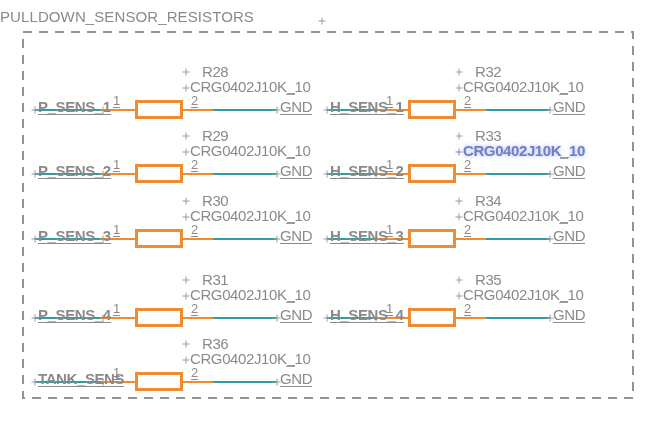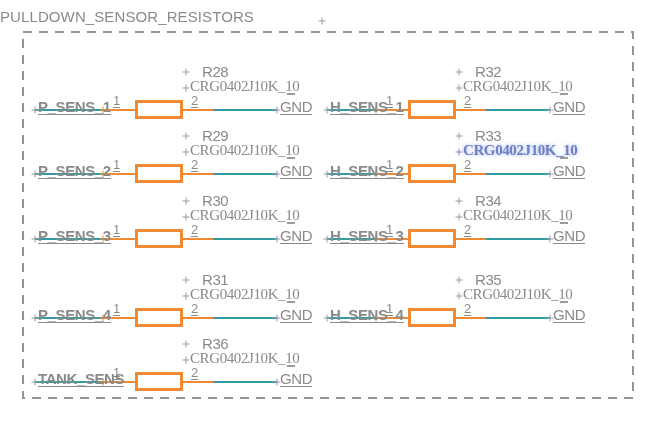--- a/index.html
+++ b/index.html
@@ -56,21 +56,21 @@
   .gndlabel { left: calc(var(--w1) + 177px); top: -11px; }
   .pinnum {
     position: absolute; top: -16px;
     font-size: 13px; line-height: 13px;
     letter-spacing: -0.2px;
     border-bottom: 1.5px solid var(--text);
   }
   .pin1 { left: calc(var(--w1) + 10px); }
   .pin2 { left: calc(var(--w1) + 88px); }
   .reftext { left: calc(var(--w1) + 87px); top: -46px; margin-left: 12px; }
-  .valtext { left: calc(var(--w1) + 87px); top: -31px; font-family: Liberation Serif, serif; }
+  .valtext { left: calc(var(--w1) + 87px); top: -31px; }
   .valtext.selected {
     color: var(--selected);
     font-weight: bold;
     text-shadow: 0 0 2px #ccd5f4, 0 0 4px #ccd5f4, 0 0 6px #dde3f8;
   }
   .netcross { left: 0; top: 0; }
   .jcross   { left: var(--w1); top: 0; }
   .refcross { left: calc(var(--w1) + 83px); top: -38px; }
   .valcross { left: calc(var(--w1) + 83px); top: -22px; }
   .gndcross { left: calc(var(--w1) + 174px); top: 0; }

